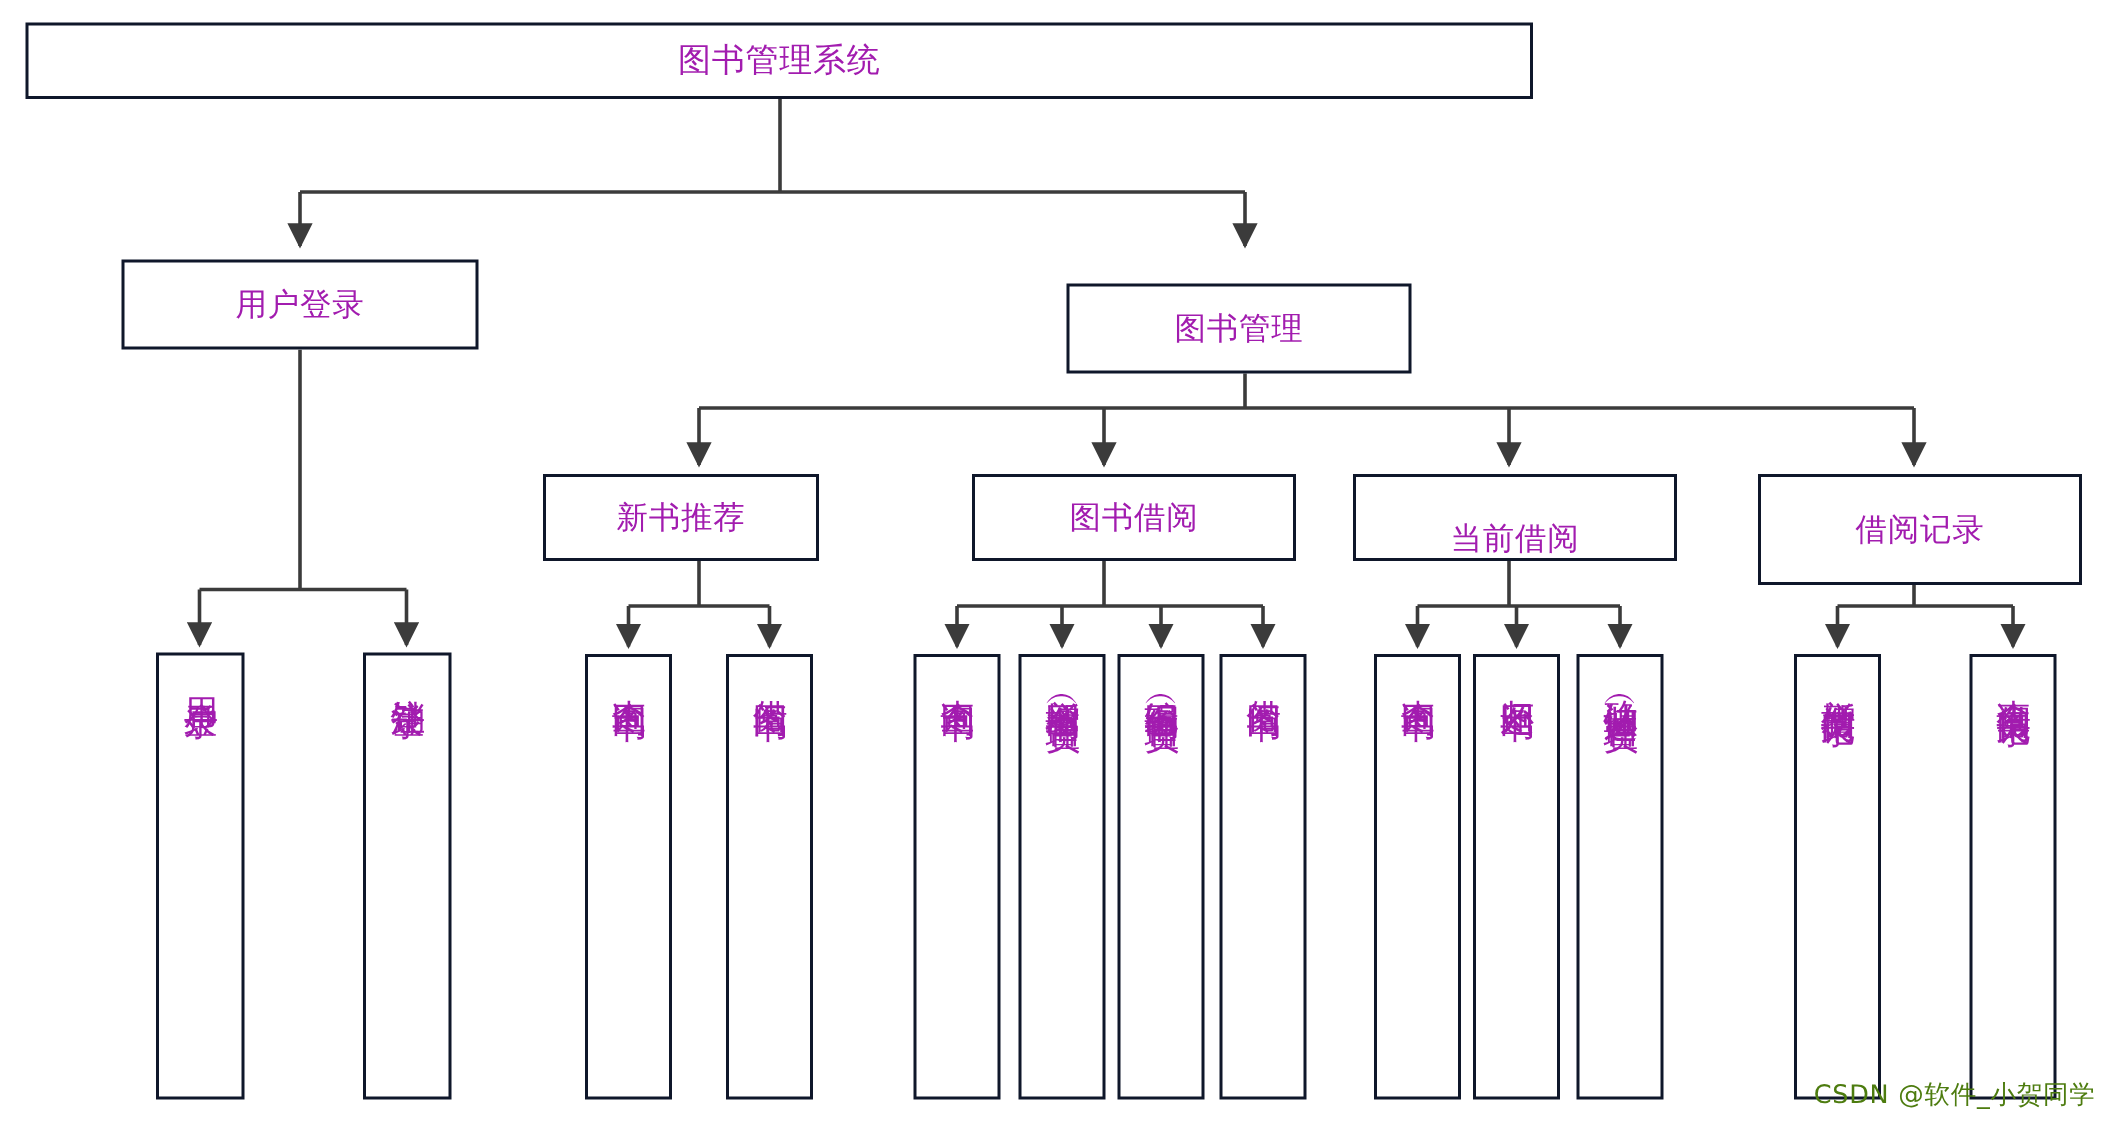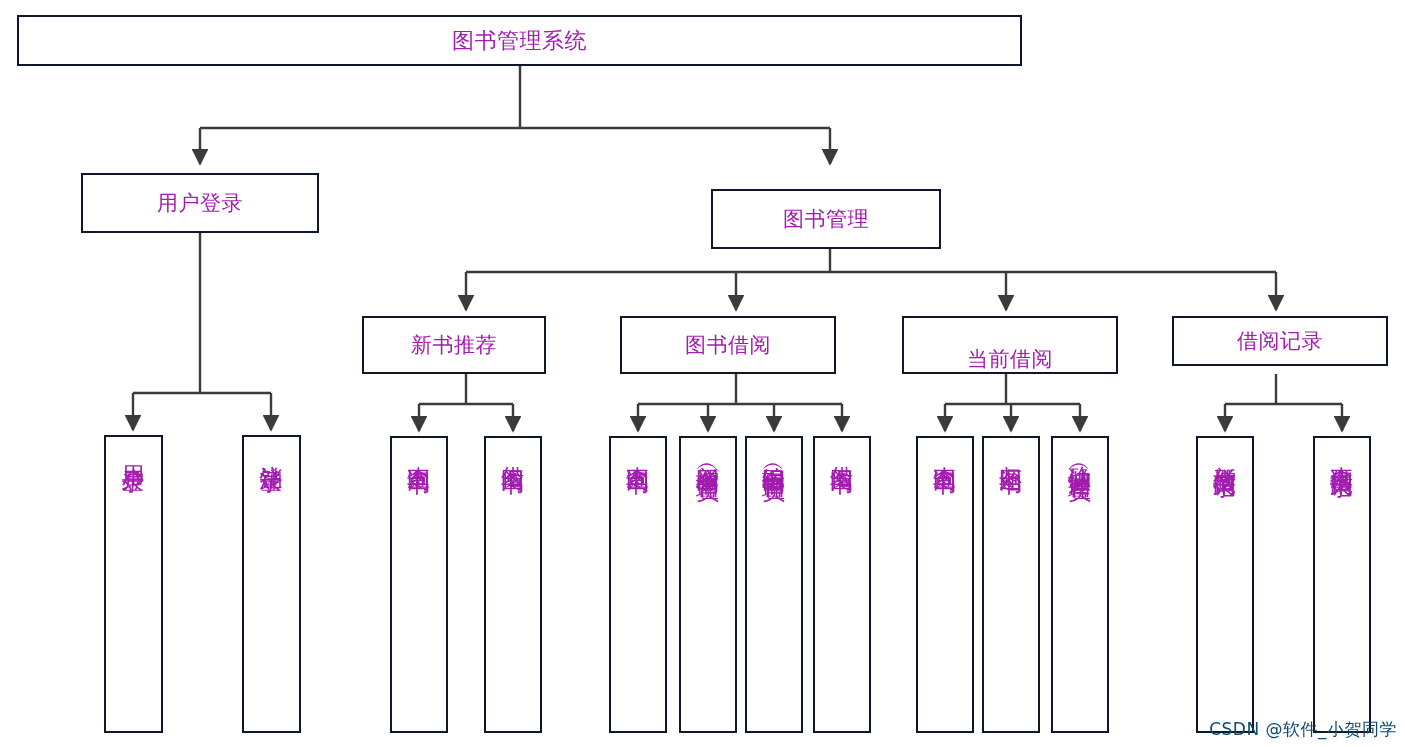--- a/index.html
+++ b/index.html
@@ -62,21 +62,21 @@
     font-size: 23px;
     line-height: 1.05;
     letter-spacing: 2px;
     white-space: nowrap;
   }
   .watermark {
     position: absolute;
     right: 8px;
     bottom: 6px;
     font-size: 17px;
-    color: #0c4a6e;
+    color: #4d7c0f;
     letter-spacing: 0.5px;
     z-index: 5;
     white-space: nowrap;
     font-family: "DejaVu Sans", "Liberation Sans", sans-serif;
   }
 </style>
 </head>
 <body>
 
 <div id="canvas">
@@ -138,27 +138,27 @@
   <div class="node horiz" style="left:81px; top:173px; width:238px; height:60px;">
     <span class="lbl">用户登录</span>
   </div>
   <div class="node horiz" style="left:711px; top:189px; width:230px; height:60px;">
     <span class="lbl">图书管理</span>
   </div>
 
   <div class="node horiz" style="left:362px; top:316px; width:184px; height:58px;">
     <span class="lbl">新书推荐</span>
   </div>
-  <div class="node horiz" style="left:620px; top:316px; width:216px; height:58px;">
+  <div class="node horiz" style="left:648px; top:316px; width:216px; height:58px;">
     <span class="lbl">图书借阅</span>
   </div>
   <div class="node horiz" style="left:902px; top:316px; width:216px; height:58px;align-items:flex-end;">
     <span class="lbl">当前借阅</span>
   </div>
-  <div class="node horiz" style="left:1172px; top:316px; width:216px; height:50px;">
+  <div class="node horiz" style="left:1172px; top:316px; width:216px; height:74px;">
     <span class="lbl">借阅记录</span>
   </div>
 
   <div class="node vert" style="left:104px; top:435px; width:59px; height:298px;">
     <span class="lbl">用户登录</span>
   </div>
   <div class="node vert" style="left:242px; top:435px; width:59px; height:298px;">
     <span class="lbl">注销登录</span>
   </div>
 

